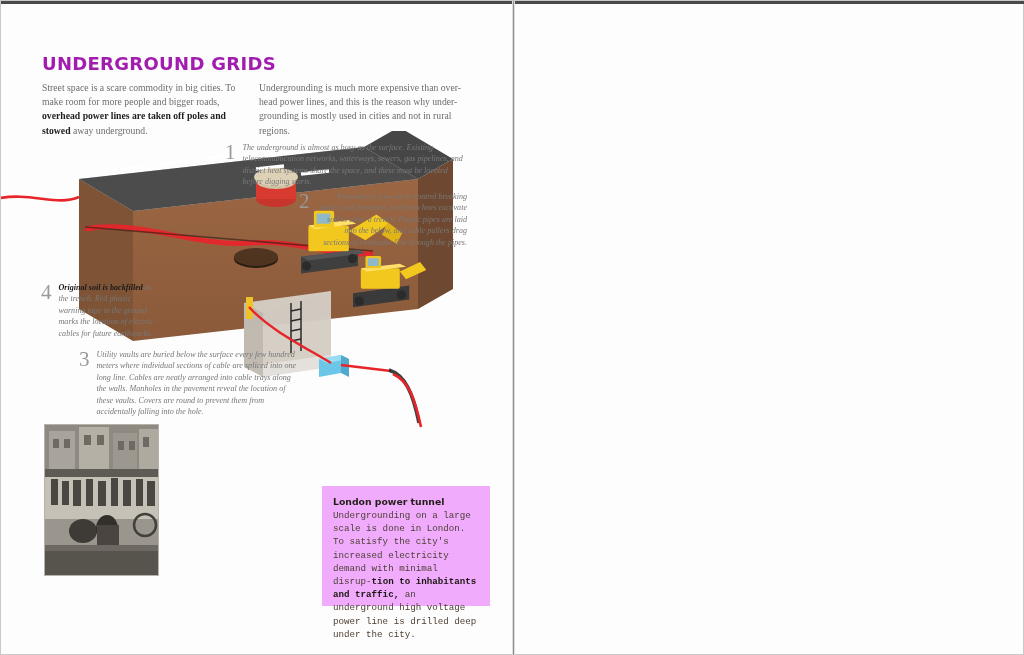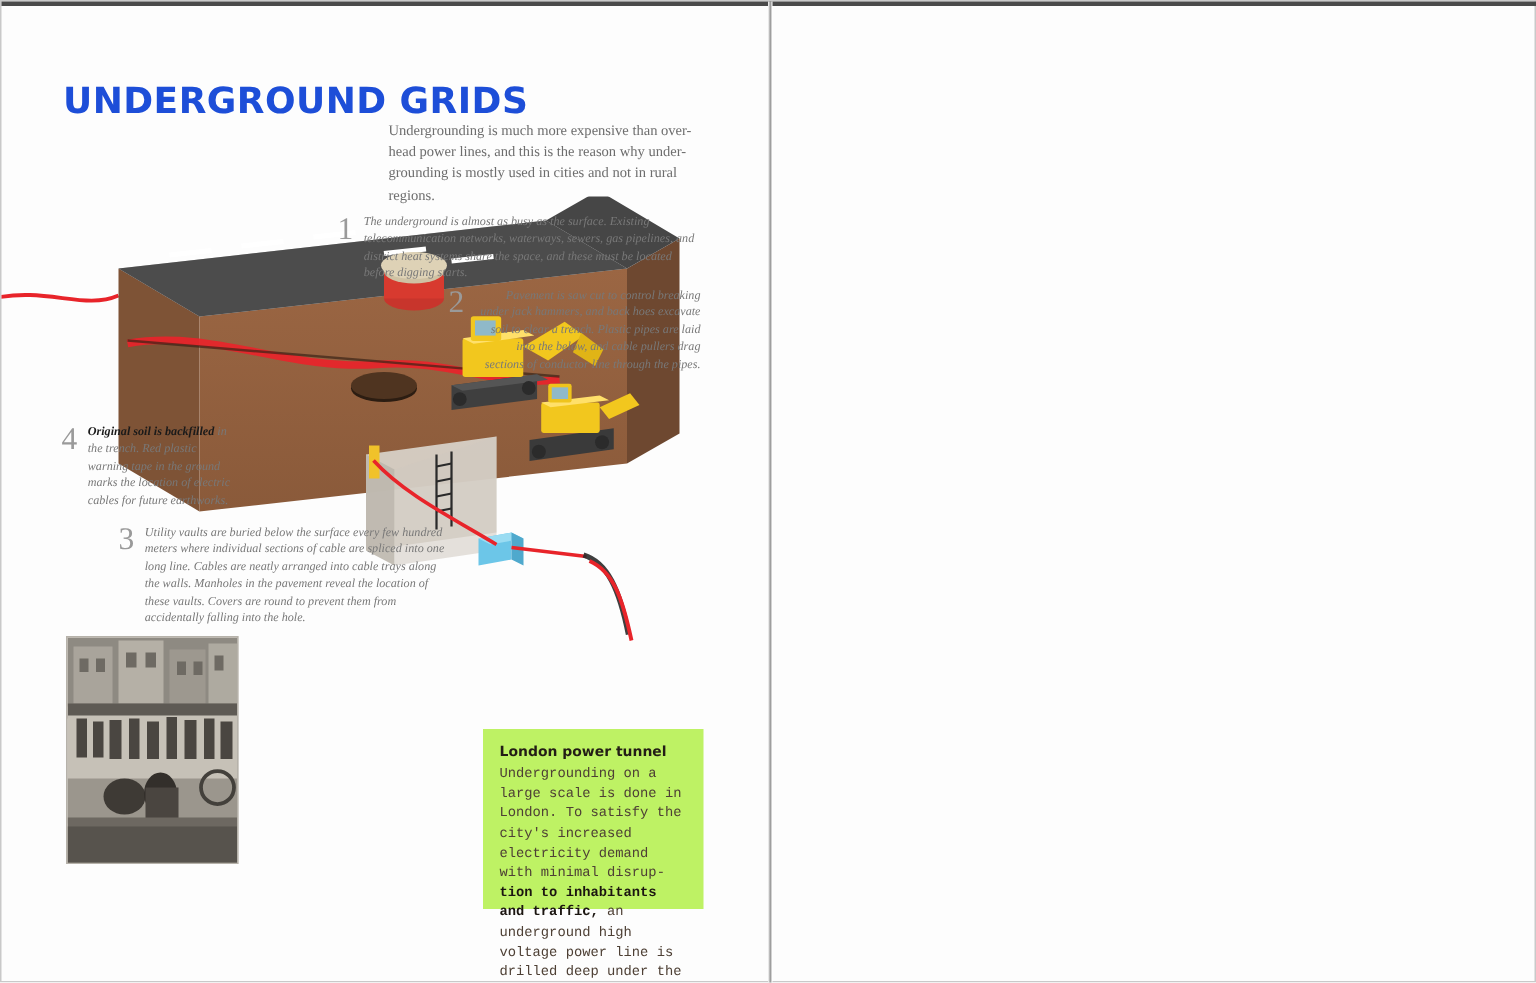--- a/index.html
+++ b/index.html
@@ -35,24 +35,24 @@
     background: #4a4a4a;
   }
 
   .page { position: absolute; top: 0; height: 655px; }
   .page-left  { left: 0;    width: 511px; }
   .page-right { left: 514px; width: 510px; }
 
   
   h1.section-title {
     font-family: "DejaVu Sans", sans-serif;
-    font-size: 24px;
+    font-size: 18px;
     font-weight: bold;
     letter-spacing: 0.3px;
-    color: #1d4ed8;
+    color: #a21caf;
   }
 
   .intro {
     font-family: "Liberation Serif", serif;
     font-size: 9.7px;
     line-height: 14.2px;
     color: #6d6d6d;
   }
   .intro b { color: #1d1d1d; font-weight: bold; }
 
@@ -106,22 +106,22 @@
   #photo-caption {
     position: absolute;
     left: 199px; top: 560px;
     width: 108px;
   }
 
   
   #box-london {
     position: absolute;
     left: 321px; top: 485px;
-    width: 147px; height: 120px;
-    background: #bef264;
+    width: 168px; height: 120px;
+    background: #f0abfc;
     padding: 10px 11px 8px 11px;
   }
   #box-london .box-title {
     font-family: "DejaVu Sans", sans-serif;
     font-size: 9.3px;
     font-weight: bold;
     color: #231d16;
     margin-bottom: 2px;
   }
   #box-london .box-text {
@@ -137,20 +137,21 @@
 
 <div id="spread">
 
   <div class="top-rule"></div>
   <div class="gutter"></div>
 
   <div class="page page-left">
 
     <h1 class="section-title" id="title-underground">UNDERGROUND GRIDS</h1>
 
+    <div class="intro" id="intro-col-1">Street space is a scare commodity in big cities. To make room for more people and bigger roads, <b>overhead power lines are taken off poles and stowed</b> away underground.</div>
 
     <div class="intro" id="intro-col-2">Undergrounding is much more expensive than over-head power lines, and this is the reason why under-grounding is mostly used in cities and not in rural regions.</div>
 
     <svg id="illus-underground" viewBox="0 0 500 300">
       <defs>
         <linearGradient id="soilFace" x1="0" y1="0" x2="0" y2="1">
           <stop offset="0%" stop-color="#9b6643"></stop>
             <stop offset="100%" stop-color="#8a5a3a"></stop>
         </linearGradient>
       </defs>

